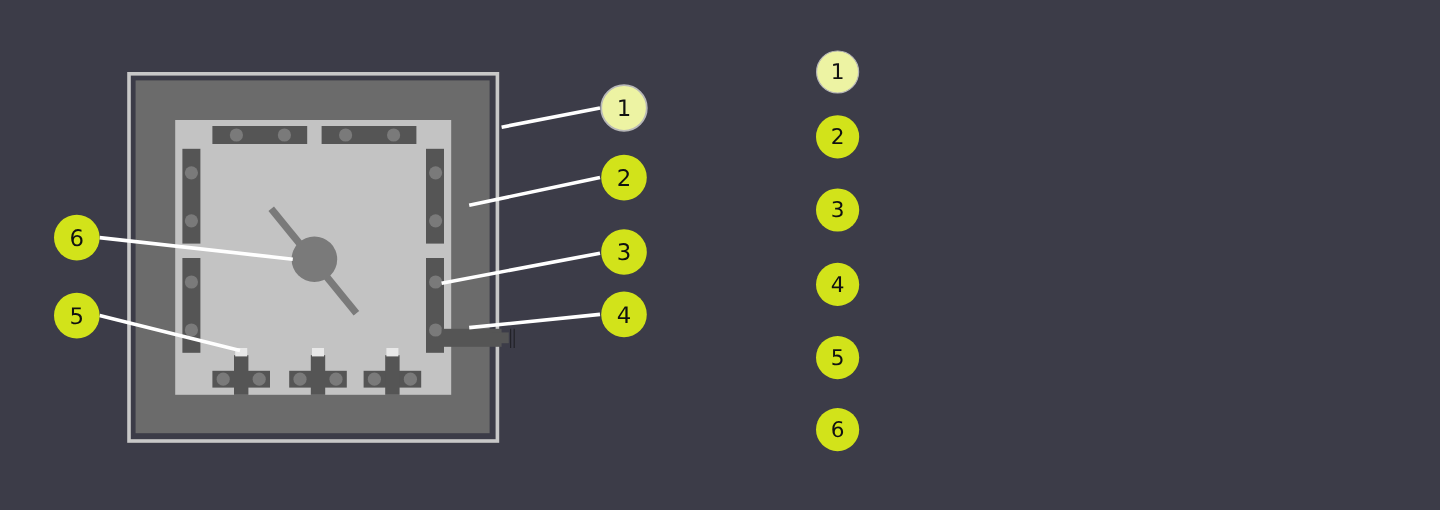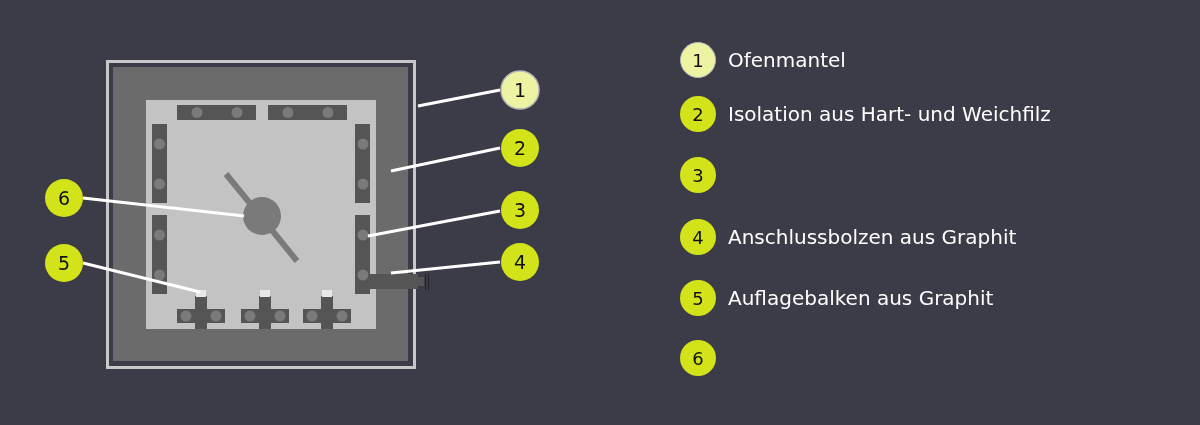--- a/index.html
+++ b/index.html
@@ -138,33 +138,29 @@
   </g>
   <g>
     <circle cx="64" cy="198" r="19" fill="#d2e31a"></circle>
     <text class="callout-num" x="64" y="205" text-anchor="middle">6</text>
   </g>
 </svg>
 
 <div class="legend">
   <div class="legend-item" style="top:0px;">
     <div class="legend-badge" style="background:#edf3a3;border:1.5px solid #b8b8b8;">1</div>
-    <span class="legend-label">Ofenmantel</span>
   </div>
   <div class="legend-item" style="top:54px;">
     <div class="legend-badge" style="background:#d2e31a;">2</div>
-    <span class="legend-label">Isolation aus Hart- und Weichfilz</span>
   </div>
   <div class="legend-item" style="top:115px;">
     <div class="legend-badge" style="background:#d2e31a;">3</div>
   </div>
   <div class="legend-item" style="top:177px;">
     <div class="legend-badge" style="background:#d2e31a;">4</div>
-    <span class="legend-label">Anschlussbolzen aus Graphit</span>
   </div>
   <div class="legend-item" style="top:238px;">
     <div class="legend-badge" style="background:#d2e31a;">5</div>
-    <span class="legend-label">Auflagebalken aus Graphit</span>
   </div>
   <div class="legend-item" style="top:298px;">
     <div class="legend-badge" style="background:#d2e31a;">6</div>
   </div>
 </div>
 
 </body></html>

